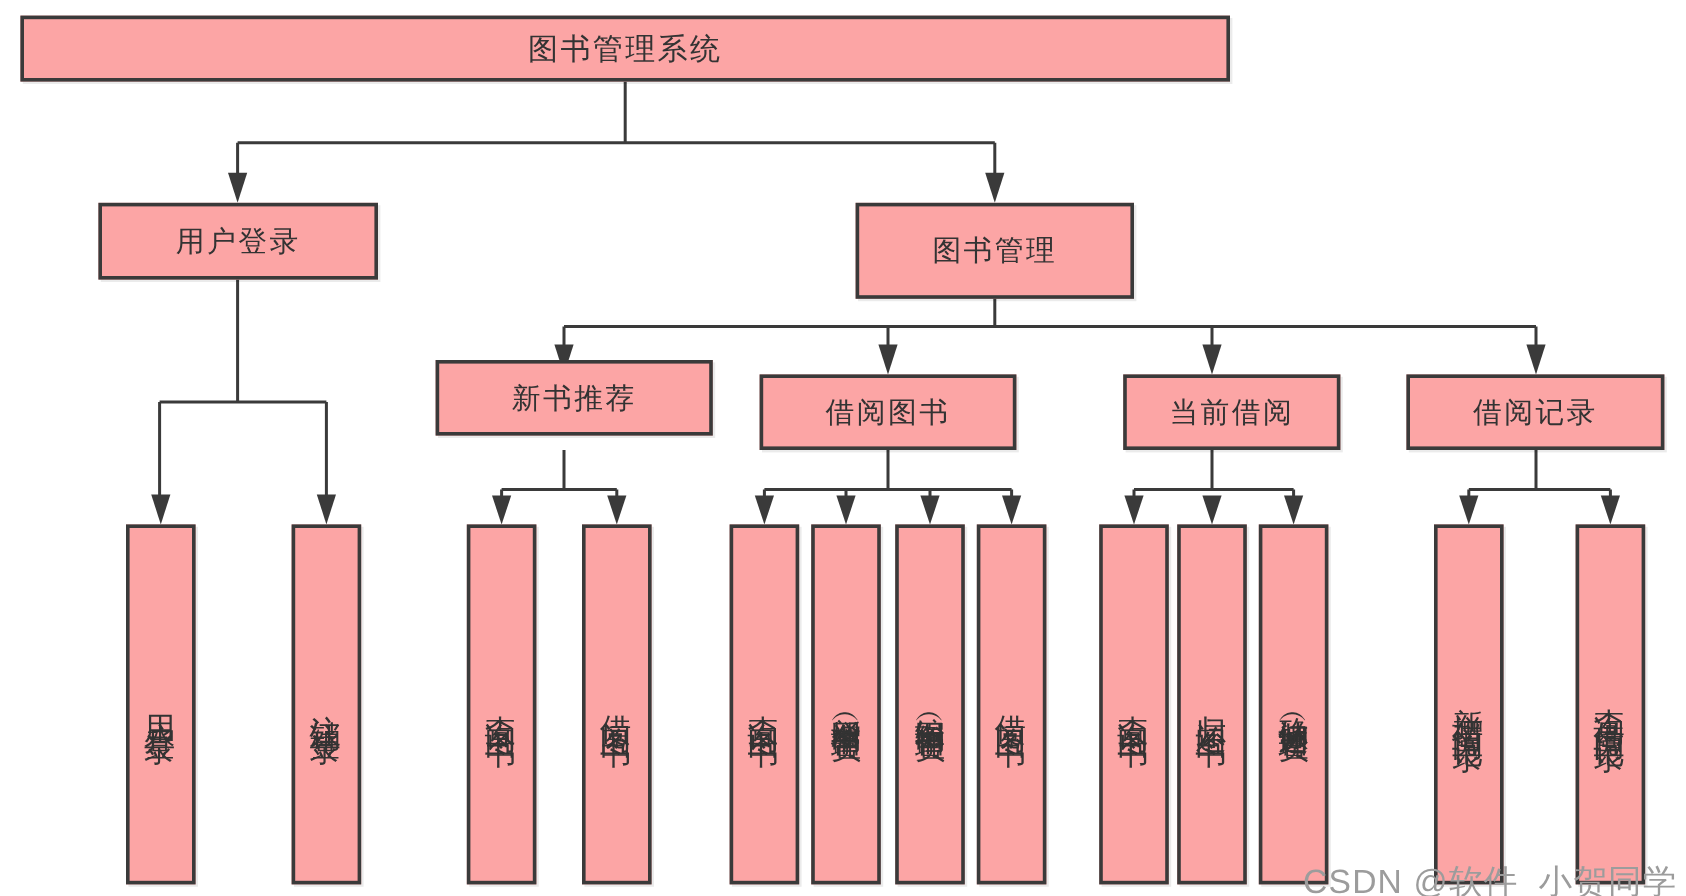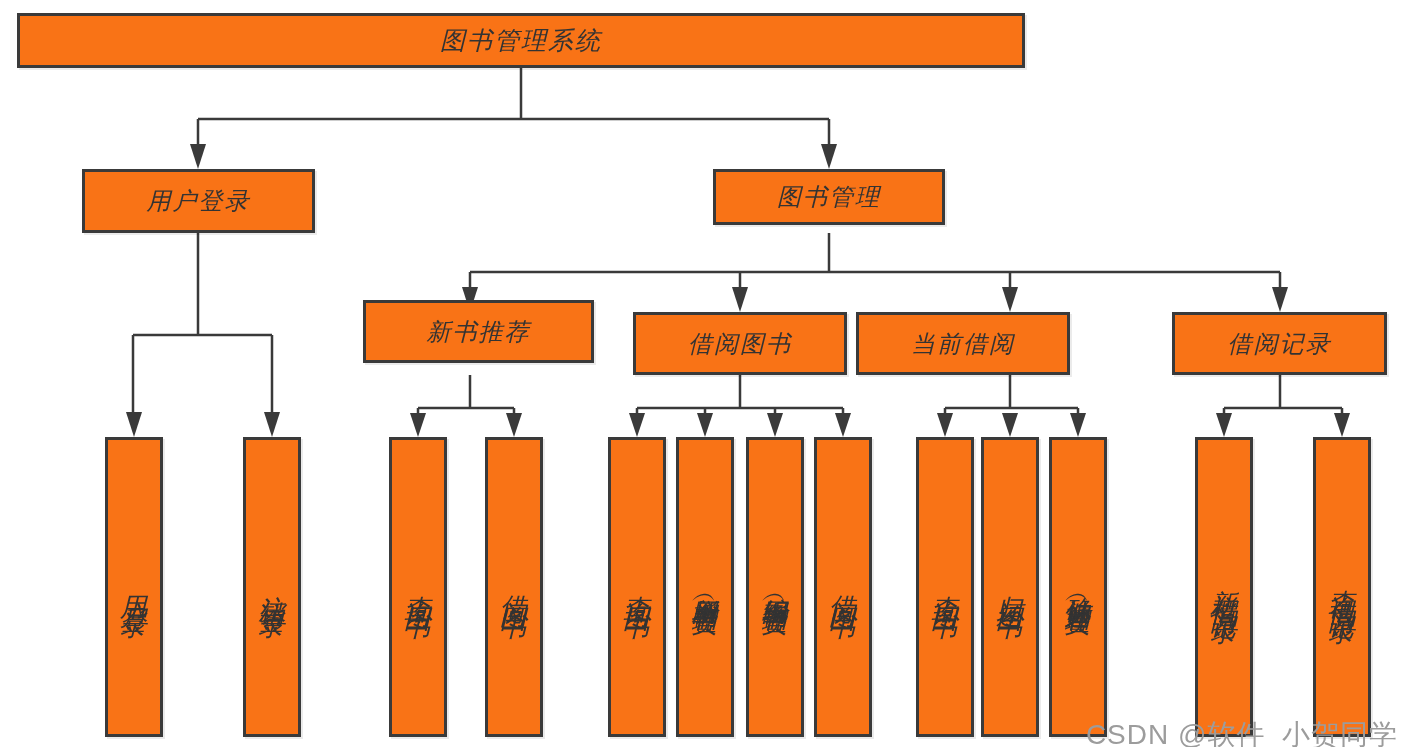--- a/index.html
+++ b/index.html
@@ -13,48 +13,47 @@
   }
   #connectors {
     position: absolute;
     left: 0; top: 0;
     width: 1405px; height: 747px;
     pointer-events: none;
   }
   .box {
     position: absolute;
     box-sizing: border-box;
-    background: #f97316;
+    background: #fca5a5;
     border: 3px solid #3a3a3a;
     color: #333333;
     display: flex;
     align-items: center;
     justify-content: center;
     text-align: center;
     box-shadow: 2px 2px 0 rgba(0,0,0,0.08);
-    font-style: italic;
   }
   .h { font-size: 24px; letter-spacing: 2px; }
   .v {
     writing-mode: vertical-rl;
     text-orientation: mixed;
     font-size: 26px;
     letter-spacing: 6px;
     width: 58px;
     top: 437px;
     height: 300px;
   }
   .v.tight { letter-spacing: 2px; font-size: 25px; }
 
   #n-root  { left: 17px;  top: 13px;  width: 1008px; height: 55px; font-size: 25px; }
   #n-login { left: 82px;  top: 169px; width: 233px;  height: 64px; }
-  #n-mgmt  { left: 713px; top: 169px; width: 232px;  height: 56px; }
+  #n-mgmt  { left: 713px; top: 169px; width: 232px;  height: 80px; }
   #n-rec   { left: 363px; top: 300px; width: 231px;  height: 63px; }
   #n-bb    { left: 633px; top: 312px; width: 214px;  height: 63px; }
-  #n-cb    { left: 856px; top: 312px; width: 214px;  height: 63px; }
+  #n-cb    { left: 936px; top: 312px; width: 181px;  height: 63px; }
   #n-br    { left: 1172px;top: 312px; width: 215px;  height: 63px; }
 
   #l-a1 { left: 105px; }
   #l-a2 { left: 243px; }
   #l-b1 { left: 389px; }
   #l-b2 { left: 485px; }
   #l-c1 { left: 608px; }
   #l-c2 { left: 676px; }
   #l-c3 { left: 746px; }
   #l-c4 { left: 814px; }

